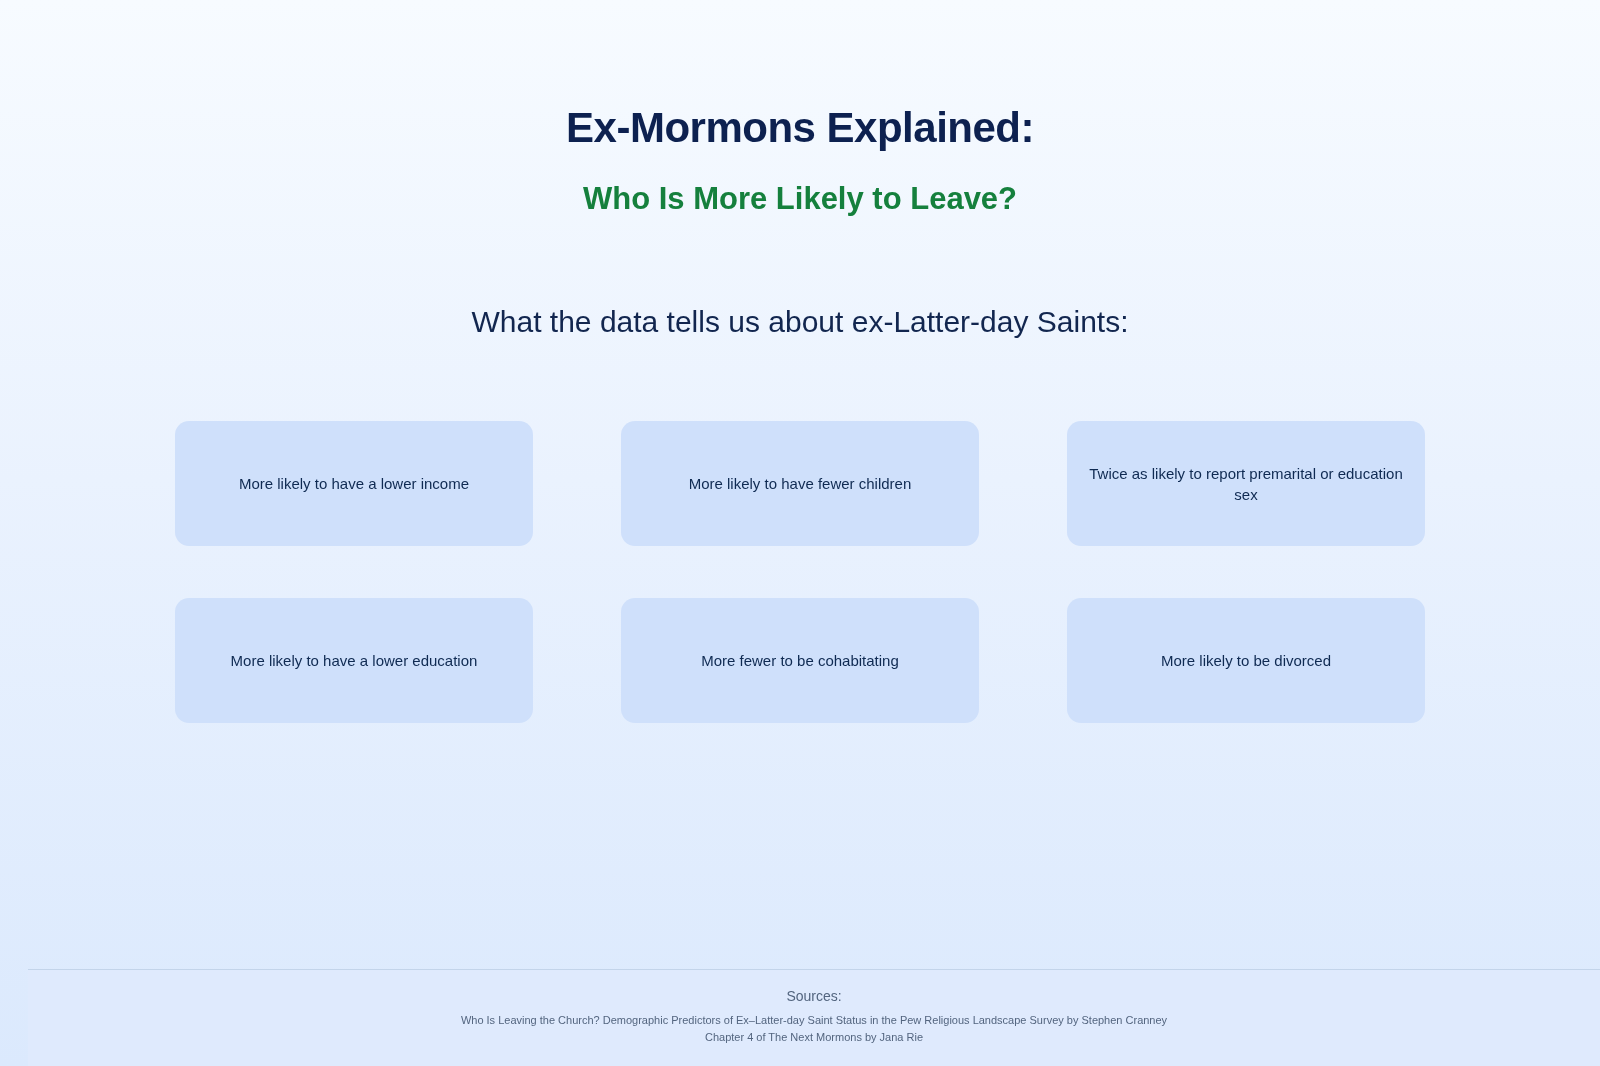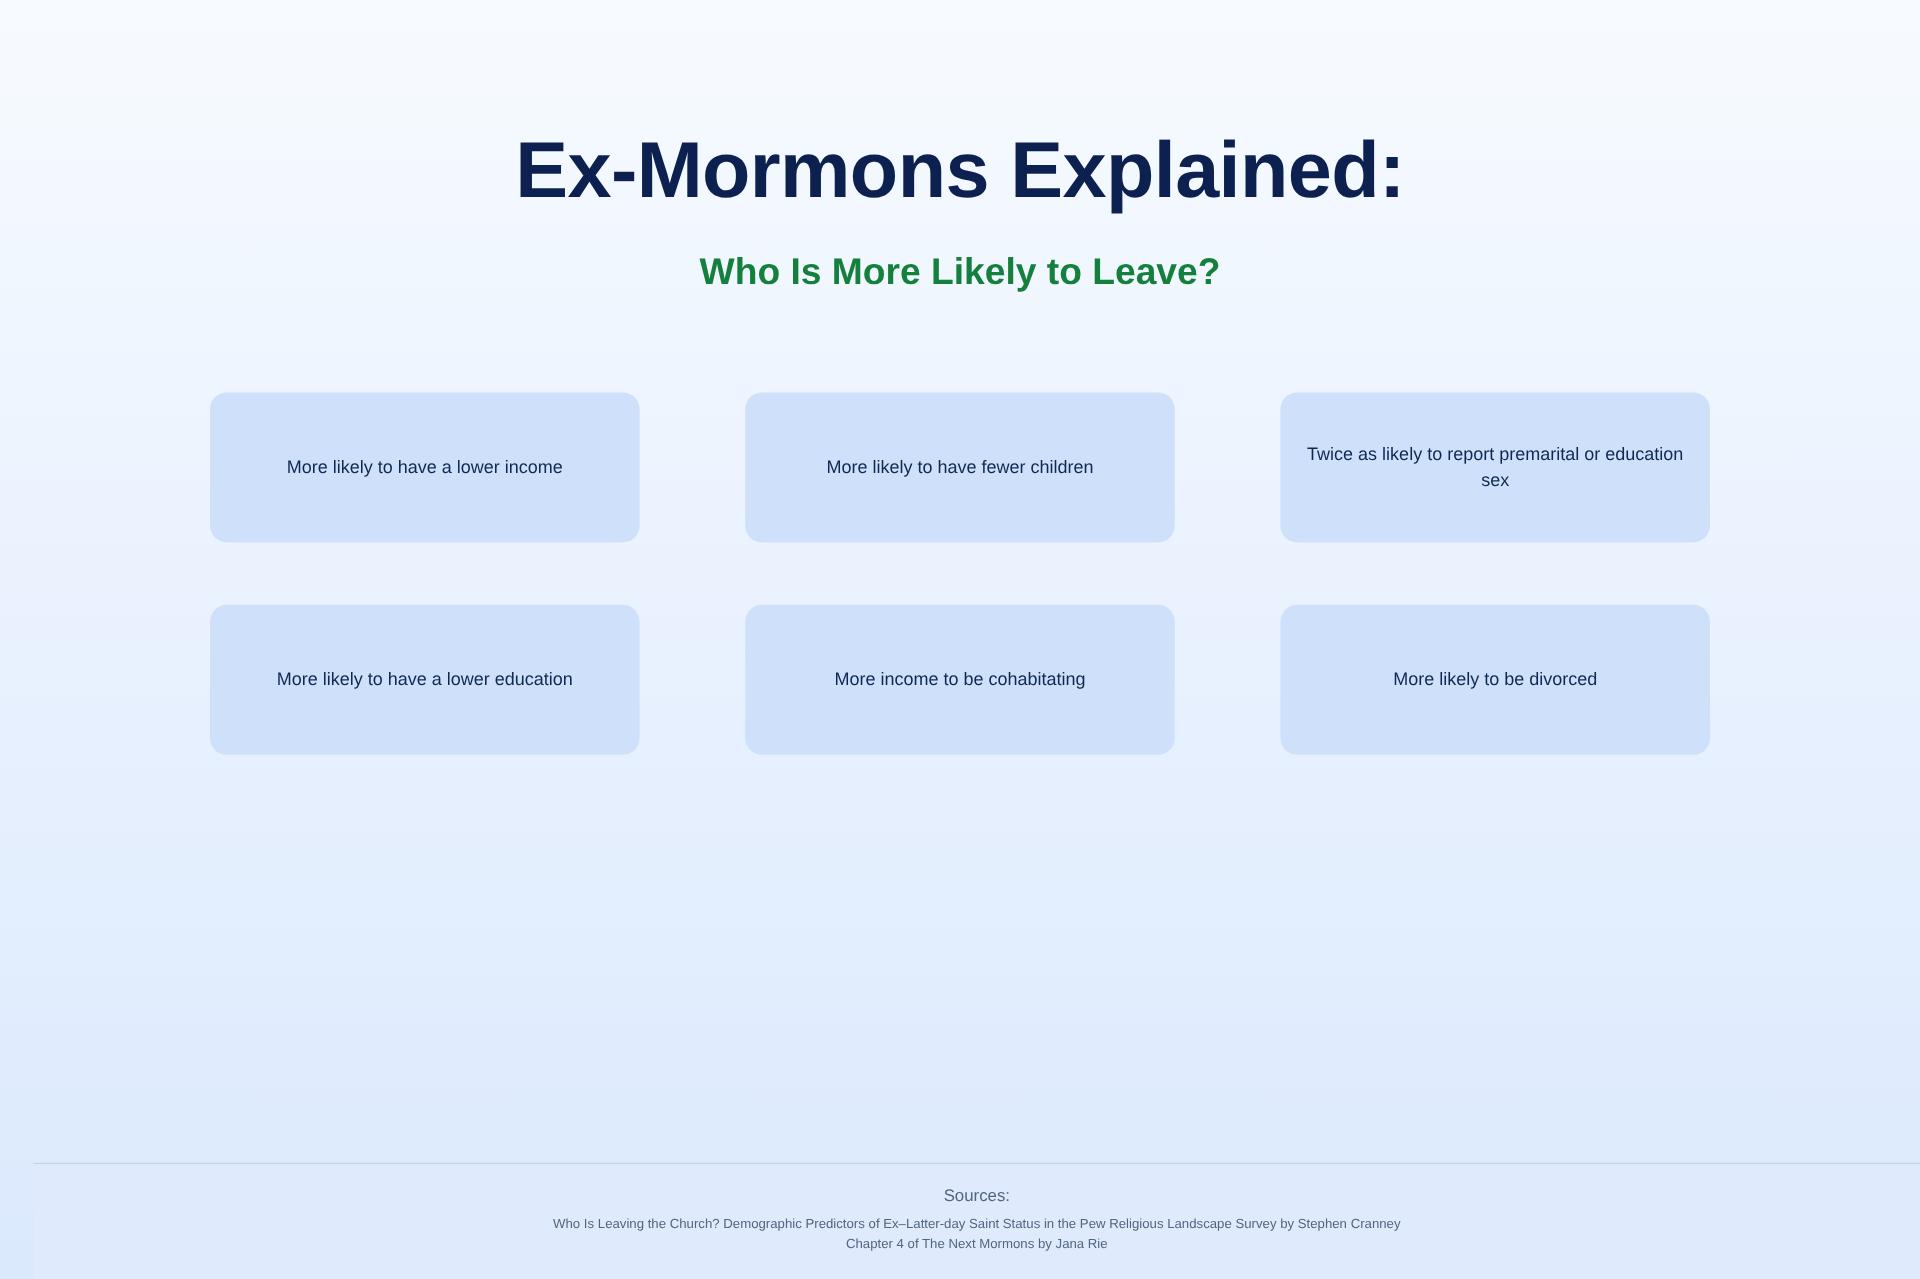--- a/index.html
+++ b/index.html
@@ -24,21 +24,21 @@
     flex-direction: column;
     box-sizing: border-box;
   }
 
   .header {
     text-align: center;
     padding-top: 104px;
   }
 
   .title {
-    font-size: 66px;
+    font-size: 42px;
     font-weight: bold;
     letter-spacing: -0.5px;
     color: #0d2150;
     line-height: 1.15;
     margin: 0;
   }
 
   .subtitle {
     font-size: 31px;
     font-weight: bold;
@@ -109,28 +109,29 @@
 </head>
 <body>
 
 <div class="slide">
 
   <div class="header">
     <h1 class="title">Ex-Mormons Explained:</h1>
     <h2 class="subtitle">Who Is More Likely to Leave?</h2>
   </div>
 
+  <div class="lead">What the data tells us about ex-Latter-day Saints:</div>
 
   <div class="grid-wrap">
     <div class="grid">
       <div class="card">More likely to have a lower income</div>
       <div class="card">More likely to have fewer children</div>
       <div class="card">Twice as likely to report premarital or education sex</div>
       <div class="card">More likely to have a lower education</div>
-      <div class="card">More income to be cohabitating</div>
+      <div class="card">More fewer to be cohabitating</div>
       <div class="card">More likely to be divorced</div>
     </div>
   </div>
 
   <div class="spacer"></div>
 
   <div class="footer">
     <div class="sources-label">Sources:</div>
     <div class="source-line">Who Is Leaving the Church? Demographic Predictors of Ex–Latter-day Saint Status in the Pew Religious Landscape Survey by Stephen Cranney</div>
     <div class="source-line">Chapter 4 of The Next Mormons by Jana Rie</div>

